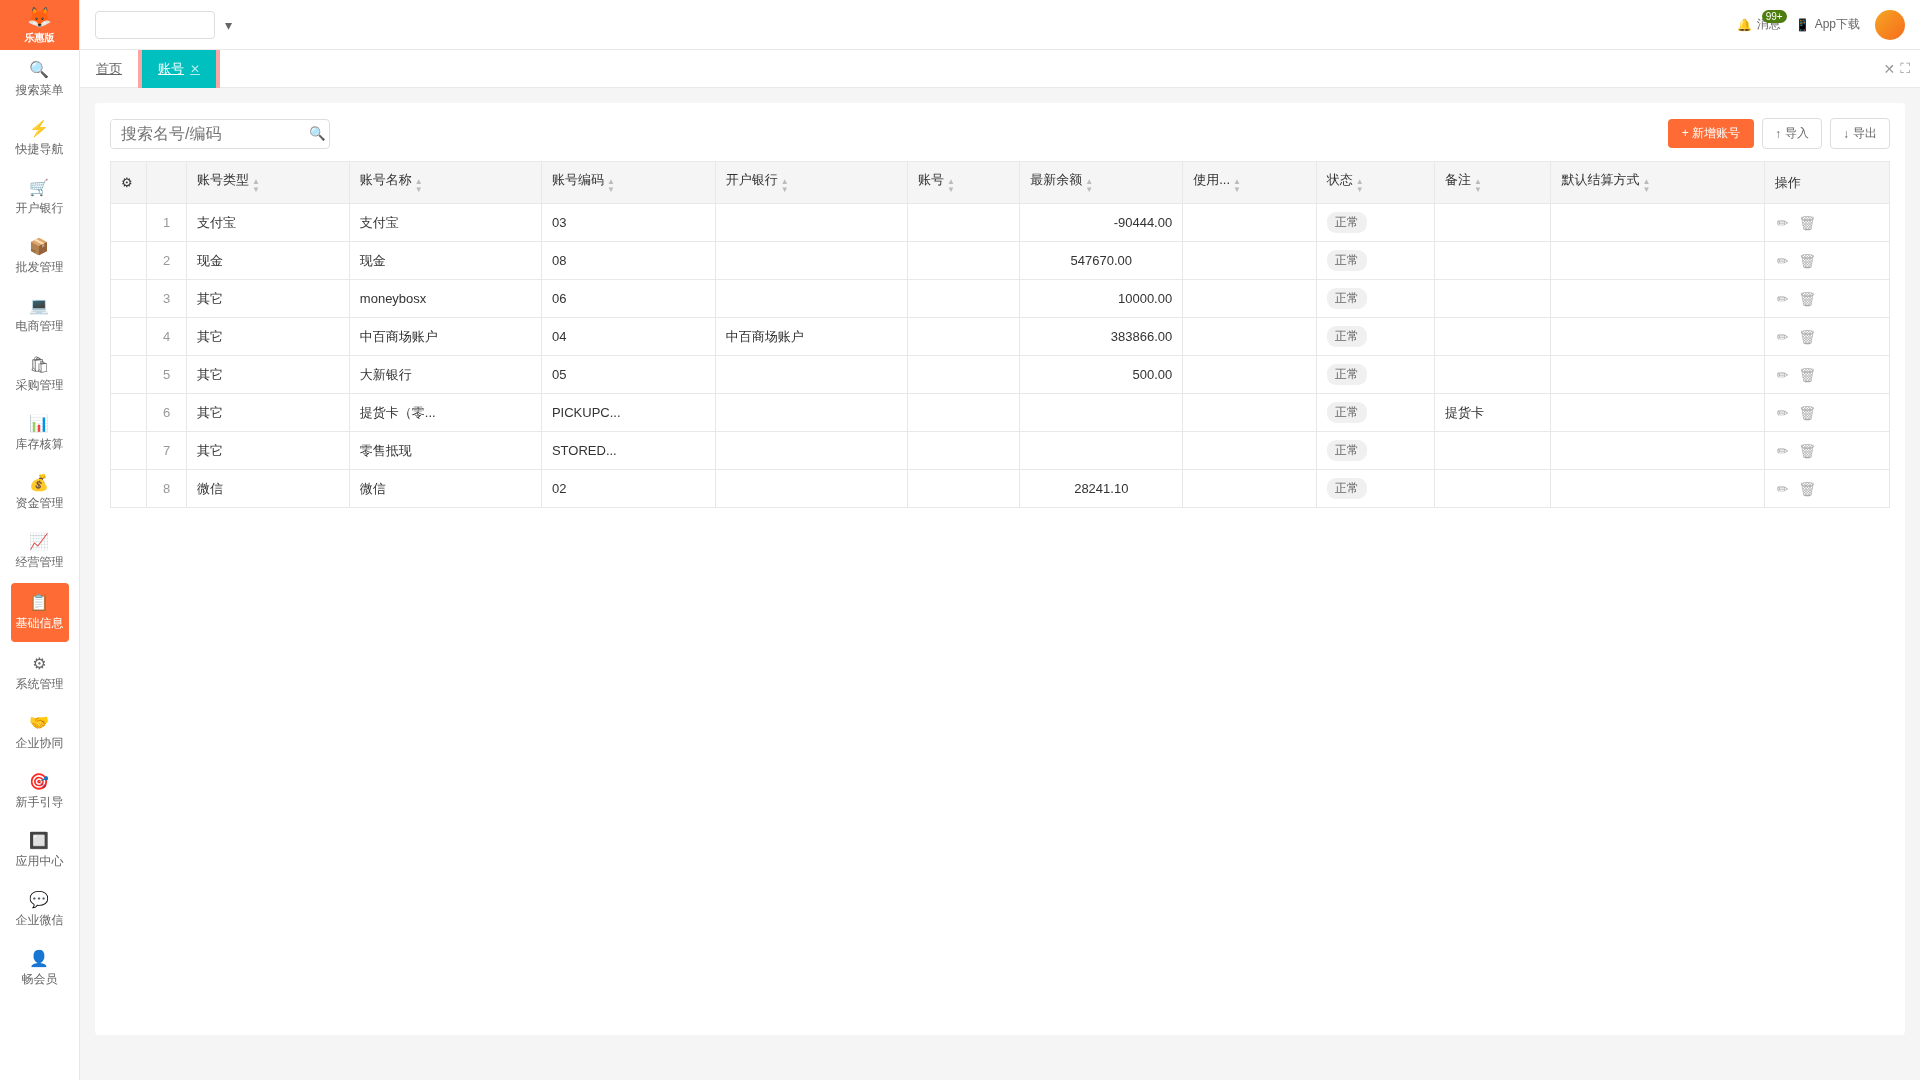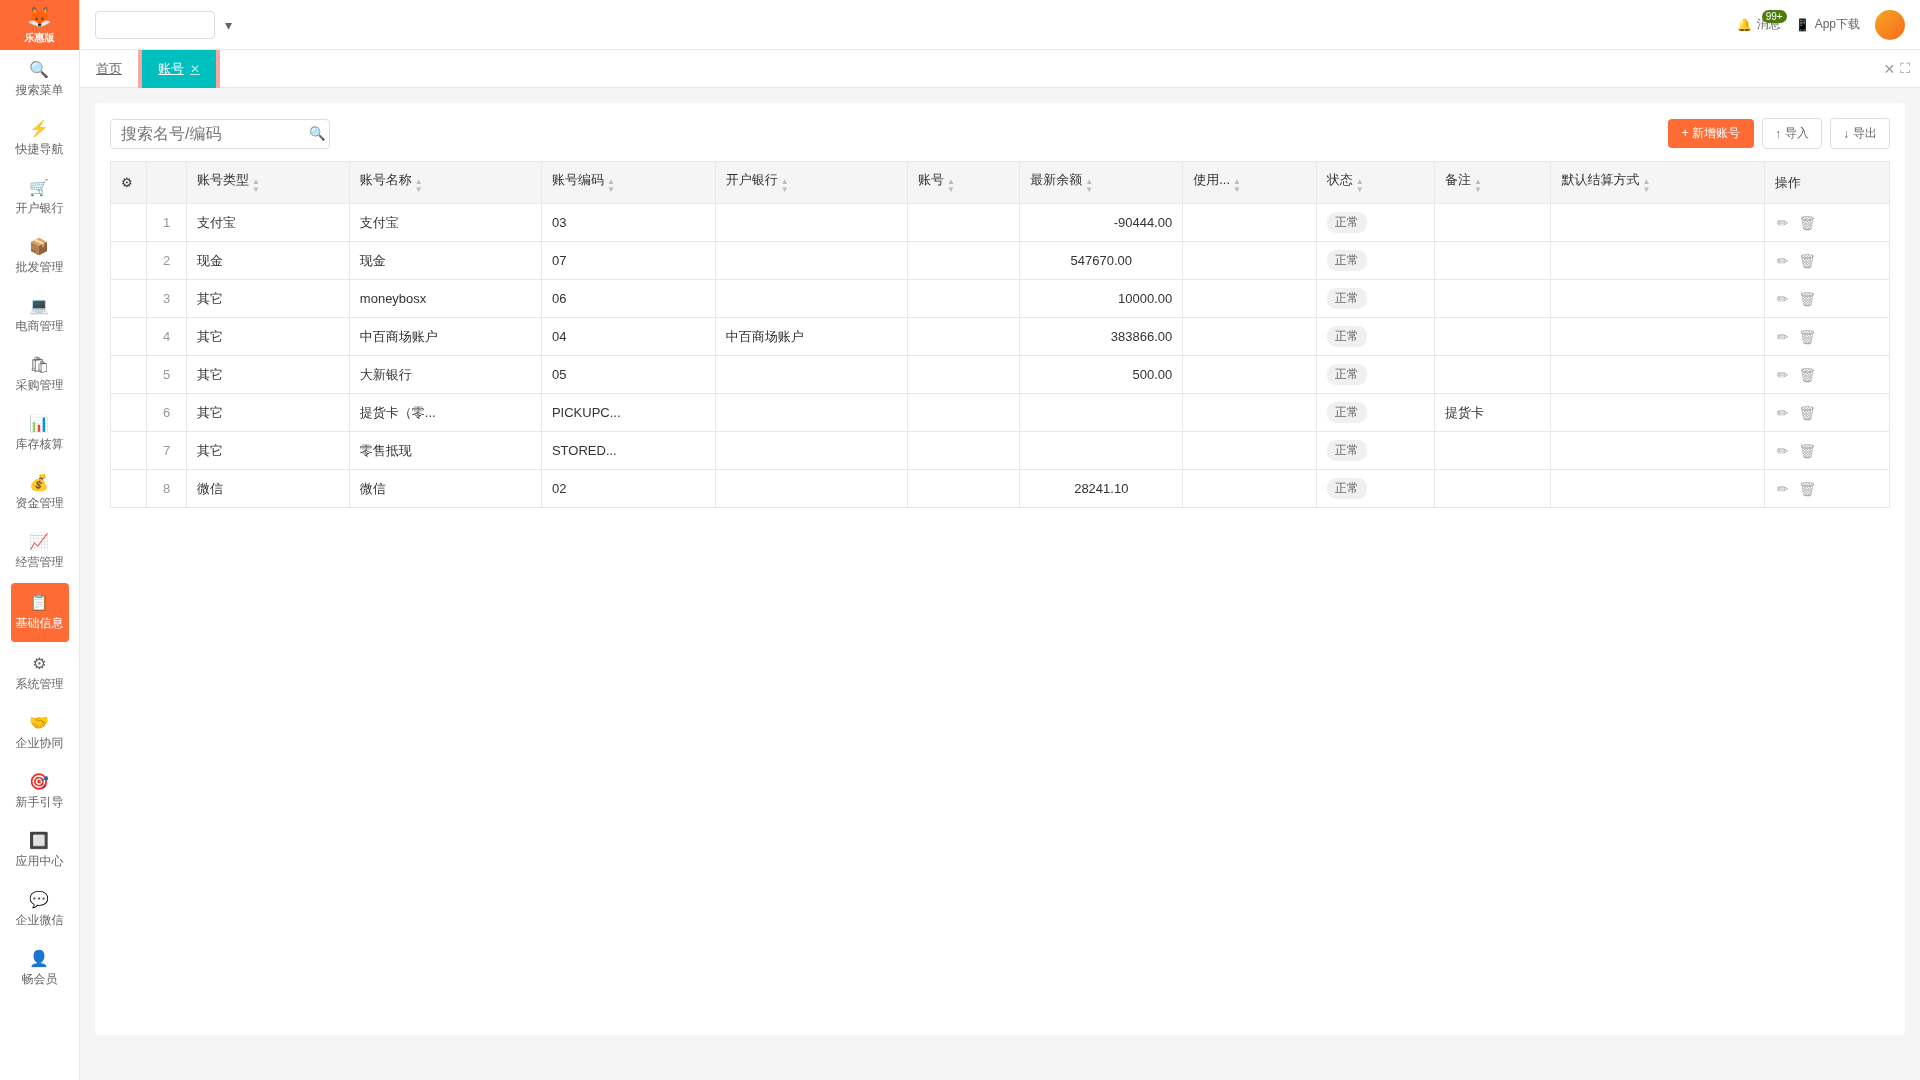--- a/index.html
+++ b/index.html
@@ -543,21 +543,21 @@
           <button class="action-btn" title="编辑">✏</button>
           <button class="action-btn" title="删除">🗑</button>
         </div>
       </td>
     </tr>
             <tr>
       <td class="settings-col"></td>
       <td class="row-num">2</td>
       <td>现金</td>
       <td>现金</td>
-      <td>07</td>
+      <td>08</td>
       <td></td>
       <td></td>
       <td style="text-align:center;">547670.00</td>
       <td></td>
       <td><span class="status-badge">正常</span></td>
       <td></td>
       <td></td>
       <td>
         <div class="action-btns">
           <button class="action-btn" title="编辑">✏</button>

